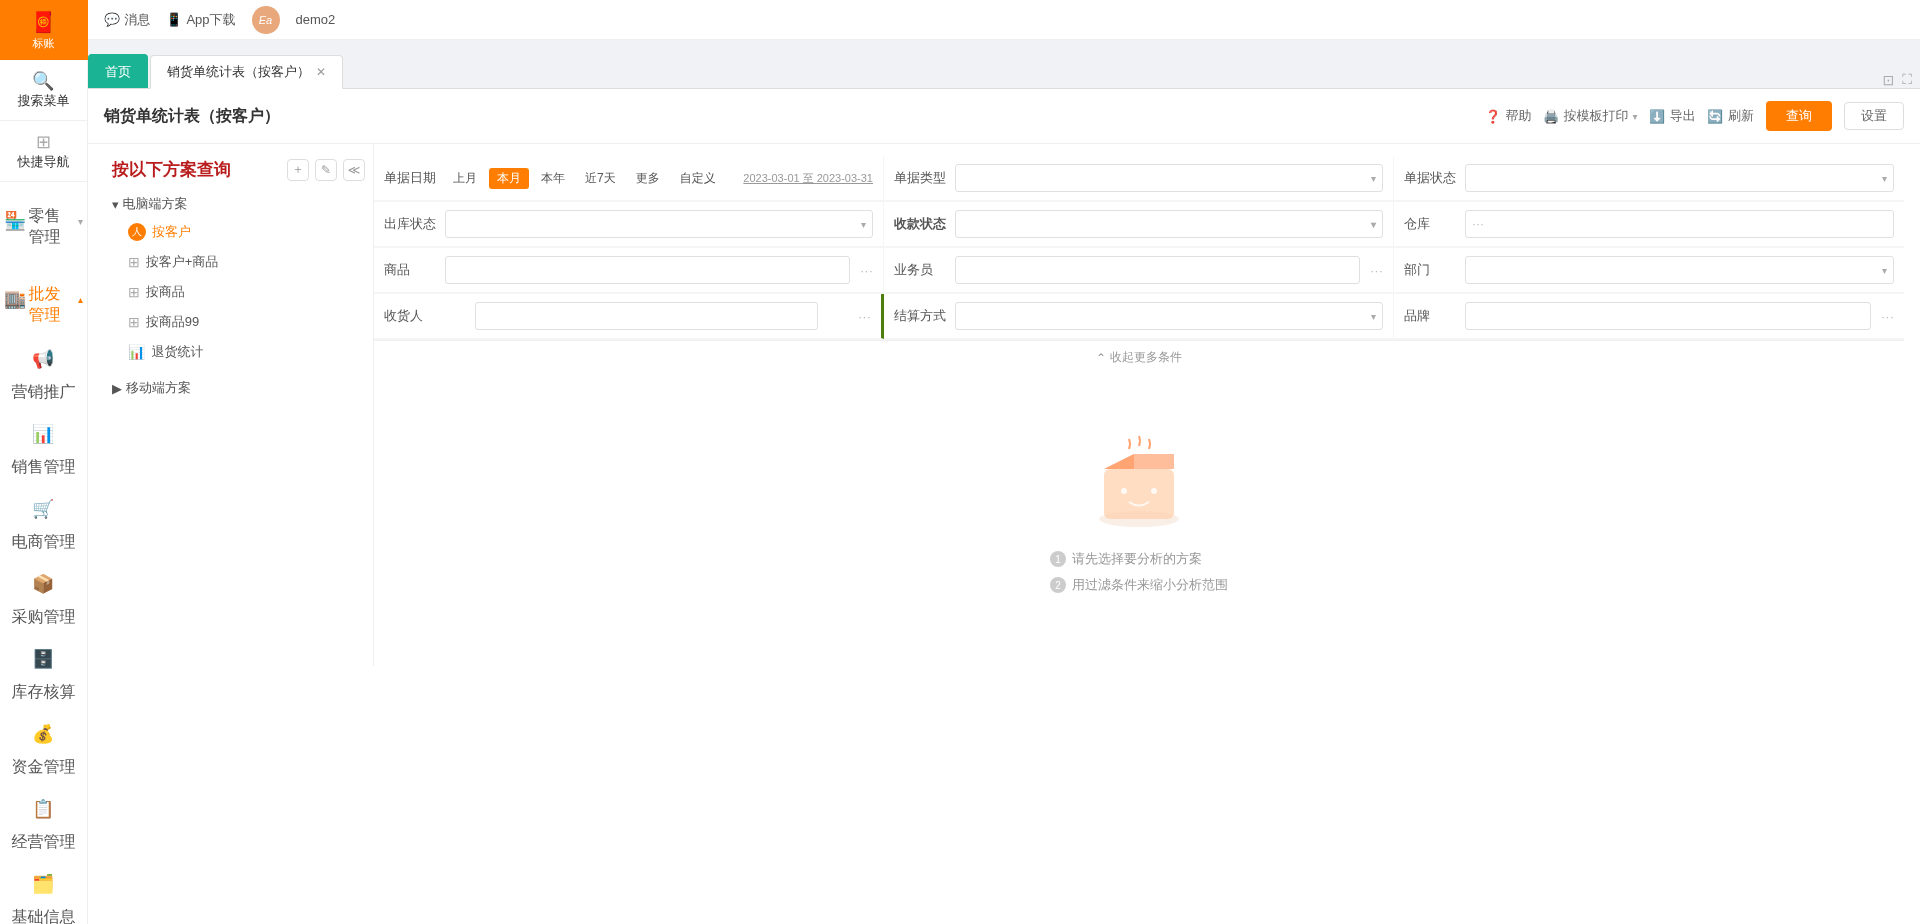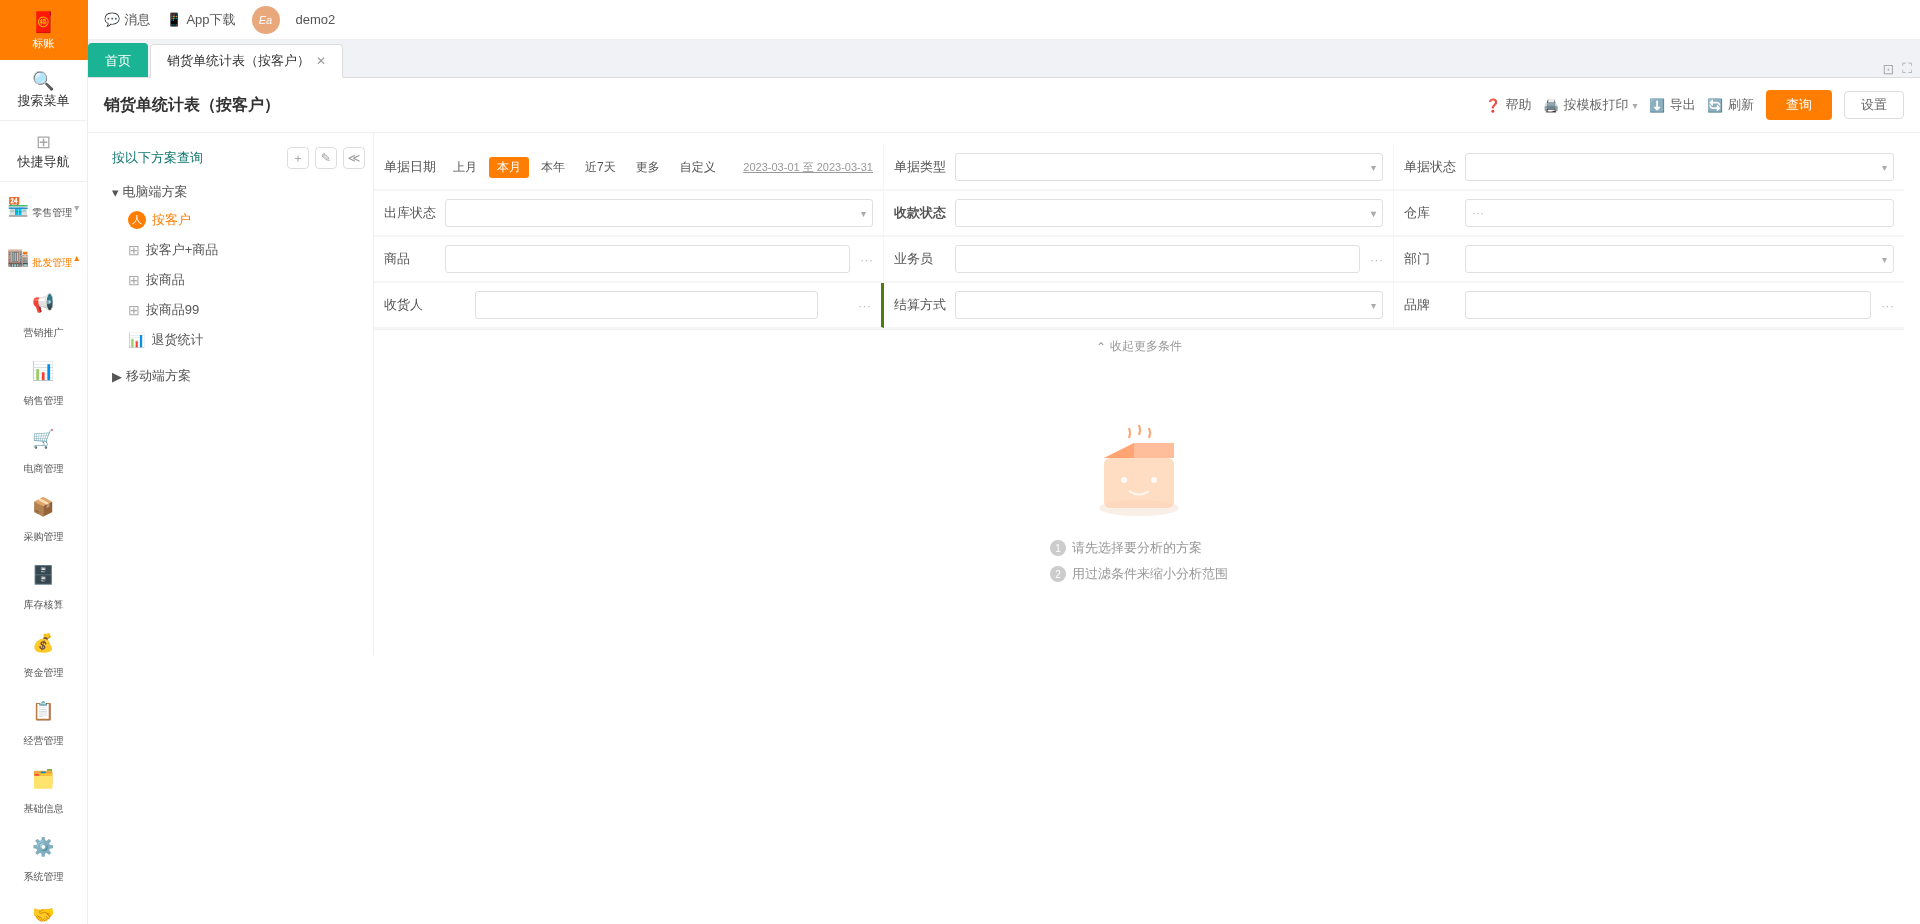--- a/index.html
+++ b/index.html
@@ -7,56 +7,56 @@
 
     
     .sidebar { width: 88px; background: #fff; display: flex; flex-direction: column; align-items: center; border-right: 1px solid #eee; min-height: 924px; }
     .sidebar-logo { width: 88px; height: 60px; background: #ff7d00; display: flex; flex-direction: column; align-items: center; justify-content: center; }
     .logo-icon { font-size: 20px; color: #fff; }
     .logo-text { font-size: 11px; color: #fff; margin-top: 2px; }
     .sidebar-search { padding: 12px 0; width: 100%; text-align: center; border-bottom: 1px solid #f0f0f0; }
     .sidebar-nav { padding: 8px 0; width: 100%; text-align: center; border-bottom: 1px solid #f0f0f0; }
     .sidebar-menu { flex: 1; width: 100%; overflow-y: auto; }
     .sidebar-item { width: 100%; display: flex; flex-direction: column; align-items: center; padding: 10px 0; cursor: pointer; position: relative; }
-    .sidebar-item .item-label { font-size: 10px; color: #555; margin-top: 12px; }
+    .sidebar-item .item-label { font-size: 16px; color: #555; margin-top: 12px; }
     .sidebar-item .item-label.active { color: #ff7d00; }
     .sidebar-item.has-arrow { flex-direction: row; justify-content: center; gap: 2px; padding: 12px 4px; }
 
     
     .main { flex: 1; display: flex; flex-direction: column; min-height: 924px; }
 
     
     .topbar { height: 40px; background: #fff; border-bottom: 1px solid #eee; display: flex; align-items: center; padding: 0 16px; gap: 12px; }
     .topbar-title { font-size: 13px; color: #555; flex: 1; }
     .topbar-right { display: flex; align-items: center; gap: 16px; }
     .topbar-msg, .topbar-app { display: flex; align-items: center; gap: 4px; font-size: 13px; color: #555; cursor: pointer; }
     .topbar-avatar { width: 28px; height: 28px; border-radius: 50%; background: #e8a87c; display: flex; align-items: center; justify-content: center; font-size: 11px; color: #fff; font-style: italic; }
     .topbar-username { font-size: 13px; color: #555; }
 
     
-    .tabs { height: 38px; background: #f0f2f5; display: flex; align-items: flex-end; padding-left: 0; border-bottom: 1px solid #ddd; text-align: center; }
+    .tabs { height: 49px; background: #f0f2f5; display: flex; align-items: flex-end; padding-left: 0; border-bottom: 1px solid #ddd; text-align: center; }
     .tab { height: 34px; padding: 0 16px; display: flex; align-items: center; gap: 6px; background: #e8e8e8; border: 1px solid #ddd; border-bottom: none; border-radius: 4px 4px 0 0; cursor: pointer; font-size: 13px; color: #666; margin-right: 2px; }
     .tab.active { background: #fff; color: #333; border-bottom: 1px solid #fff; margin-bottom: -1px; }
     .tab .close-btn { font-size: 12px; color: #999; cursor: pointer; }
     .tab.home { background: #1ab394; color: #fff; border-color: #1ab394; }
 
     
     .content { flex: 1; background: #fff; padding: 0; overflow: hidden; }
 
     
     .page-header { display: flex; align-items: center; padding: 12px 16px; border-bottom: 1px solid #f0f0f0; }
     .page-title { font-size: 16px; font-weight: 600; color: #333; flex: 1; }
     .page-actions { display: flex; align-items: center; gap: 12px; }
     .action-btn { display: flex; align-items: center; gap: 4px; font-size: 13px; color: #666; cursor: pointer; }
 
     
     .filter-area { display: flex; padding: 0 16px; gap: 0; background: #fff; }
     .filter-left { width: 270px; border-right: 1px solid #f0f0f0; padding: 8px 0; min-height: 300px; }
     .filter-left-header { display: flex; align-items: center; padding: 6px 8px; gap: 6px; }
-    .filter-left-title { font-size: 13px; color: #0f766e; flex: 1; }
+    .filter-left-title { font-size: 17px; color: #b91c1c; flex: 1; font-weight: bold; }
     .filter-left-icons { display: flex; gap: 6px; }
     .filter-icon { width: 22px; height: 22px; border: 1px solid #ddd; border-radius: 4px; display: flex; align-items: center; justify-content: center; cursor: pointer; color: #999; font-size: 12px; }
     .plan-group { padding: 4px 0; }
     .plan-group-title { display: flex; align-items: center; padding: 4px 8px; gap: 4px; cursor: pointer; font-size: 13px; color: #555; }
     .plan-item { display: flex; align-items: center; padding: 6px 16px 6px 24px; gap: 6px; cursor: pointer; font-size: 13px; color: #555; }
     .plan-item.active { color: #ff7d00; }
     .plan-item .plan-dot { width: 18px; height: 18px; border-radius: 50%; background: #ff7d00; display: flex; align-items: center; justify-content: center; color: #fff; font-size: 10px; }
     .plan-item .plan-icon { color: #aaa; font-size: 14px; }
 
     

